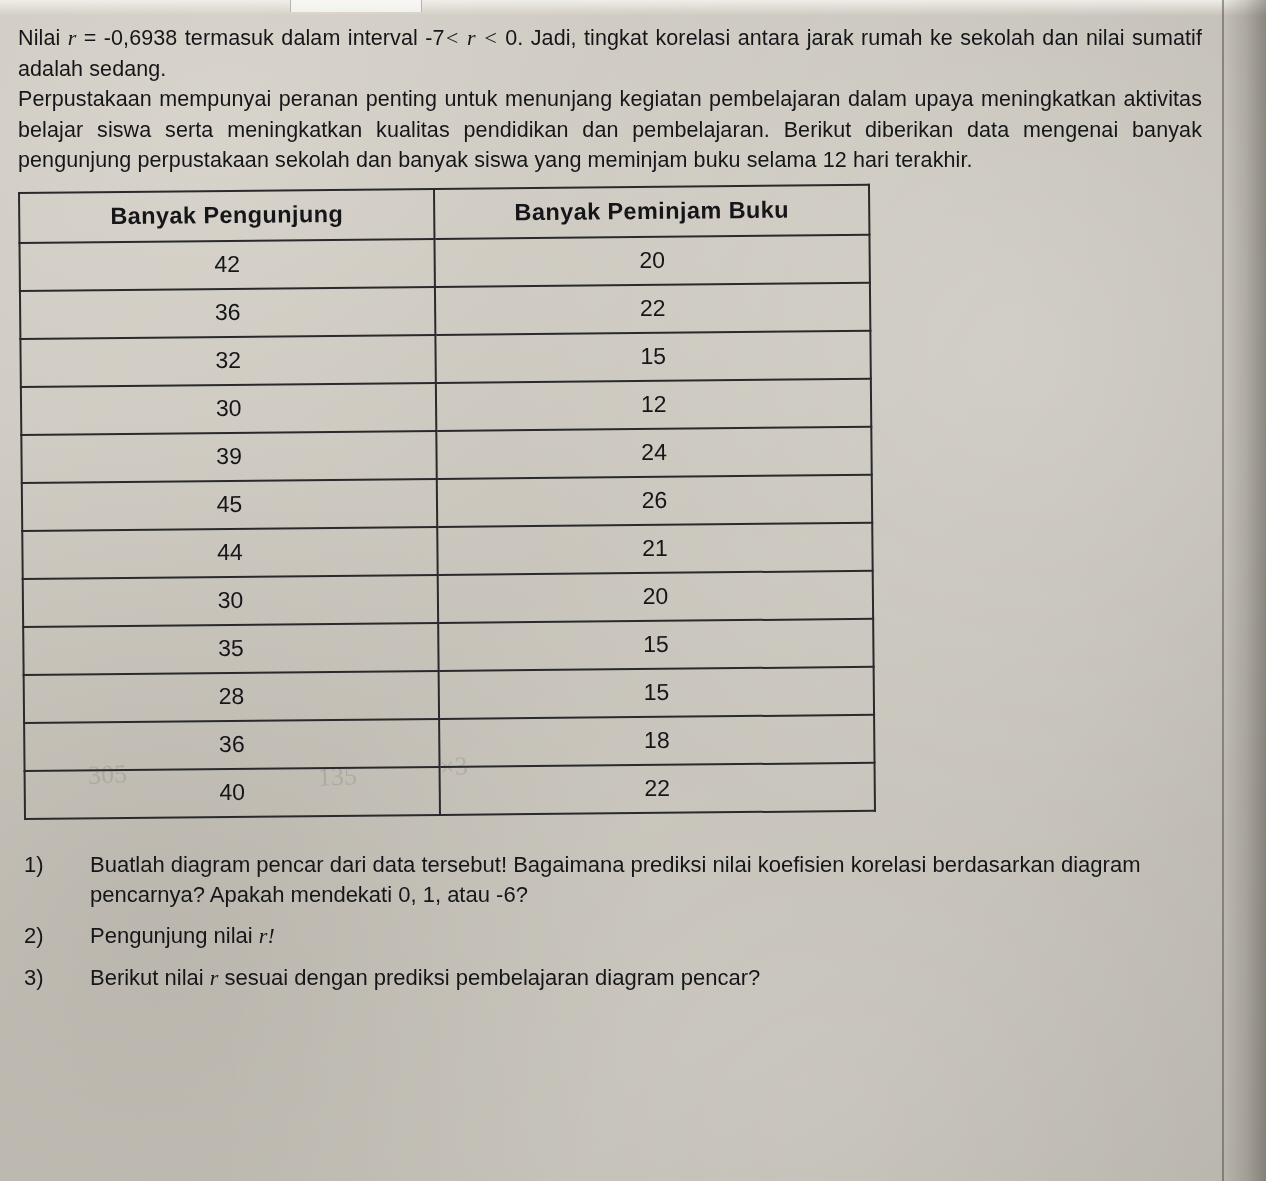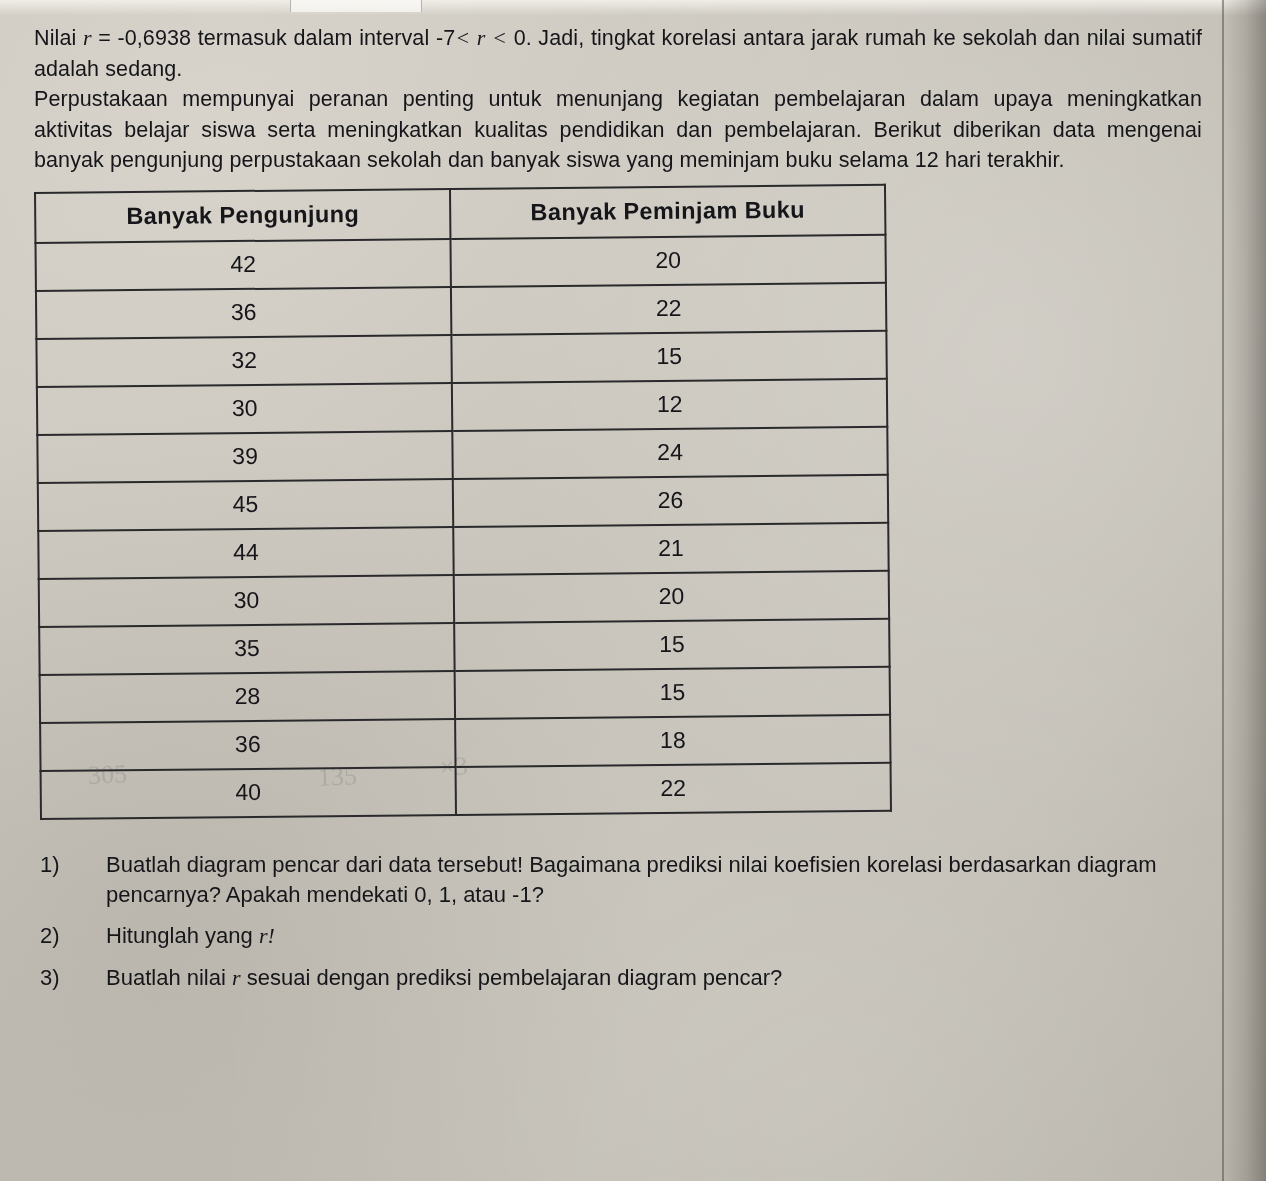--- a/index.html
+++ b/index.html
@@ -59,21 +59,21 @@
     left: 290px;
     width: 130px;
     height: 12px;
     background: rgba(250,249,245,0.75);
     border-left: 1px solid rgba(120,115,106,0.5);
     border-right: 1px solid rgba(120,115,106,0.5);
   }
 
   .content {
     position: relative;
-    padding: 22px 64px 0 34px;
+    padding: 22px 64px 0 18px;
   }
 
   p.para {
     margin: 0;
     font-size: 21.5px;
     line-height: 1.42;
     text-align: justify;
     letter-spacing: 0.1px;
   }
   p.para.first { text-indent: 0; }
@@ -222,30 +222,30 @@
         <tr>
           <td>40</td>
           <td>22</td>
         </tr>
       </tbody>
     </table>
 
     <ol class="questions">
       <li>
         <span class="num">1)</span>
-        <span>Buatlah diagram pencar dari data tersebut! Bagaimana prediksi nilai koefisien korelasi berdasarkan diagram pencarnya? Apakah mendekati 0, 1, atau -1?</span>
+        <span>Buatlah diagram pencar dari data tersebut! Bagaimana prediksi nilai koefisien korelasi berdasarkan diagram pencarnya? Apakah mendekati 0, 1, atau -6?</span>
       </li>
       <li>
         <span class="num">2)</span>
-        <span>Hitunglah yang</span>
+        <span>Pengunjung nilai</span>
         <span class="q-italic">r!</span>
       </li>
       <li>
         <span class="num">3)</span>
-        <span>Buatlah nilai</span>
+        <span>Berikut nilai</span>
         <span class="q-italic">r</span>
         <span>sesuai dengan prediksi pembelajaran diagram pencar?</span>
       </li>
     </ol>
 
   </div>
 
   <div class="ghost" style="left:88px; top:760px; transform:rotate(-3deg);">305</div>
   <div class="ghost" style="left:318px; top:762px; transform:rotate(-2deg);">135</div>
   <div class="ghost" style="left:440px; top:752px; transform:rotate(-4deg);">×3</div>

